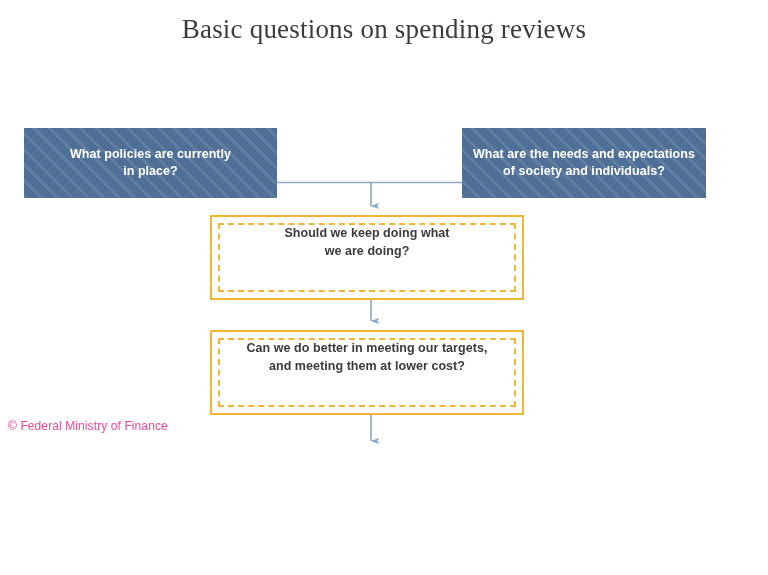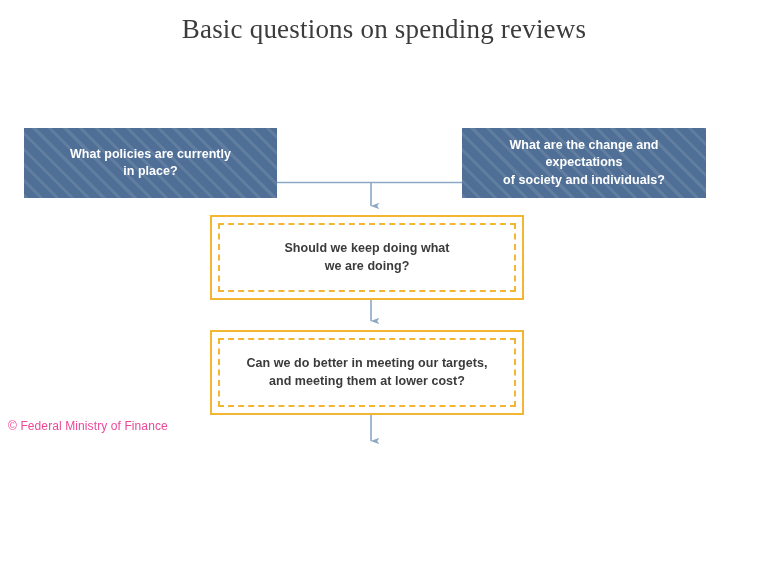--- a/index.html
+++ b/index.html
@@ -77,21 +77,20 @@
     background: #ffffff;
     border: 2px solid #f2b632;
     padding: 6px;
   }
   .orange-box .inner {
     box-sizing: border-box;
     width: 100%;
     height: 100%;
     border: 2px dashed #f2b632;
     display: flex;
-    align-items: center;
     justify-content: center;
   }
   .orange-box .otxt {
     color: #3b3b3b;
     font-size: 12.5px;
     font-weight: bold;
     line-height: 1.42;
     text-align: center;
     white-space: pre-line;
     letter-spacing: 0.05px;
@@ -148,21 +147,21 @@
       <line x1="371" y1="415" x2="371" y2="441" marker-end="url(#arrowhead)"></line>
     </g>
   </svg>
 
   <div class="blue-box" id="blue-left">
     <div class="btxt">What policies are currently
 in place?</div>
   </div>
 
   <div class="blue-box" id="blue-right">
-    <div class="btxt">What are the change and expectations
+    <div class="btxt">What are the needs and expectations
 of society and individuals?</div>
   </div>
 
   <div class="orange-box" id="orange-1">
     <div class="inner">
       <div class="otxt">Should we keep doing what
 we are doing?</div>
     </div>
   </div>
 

